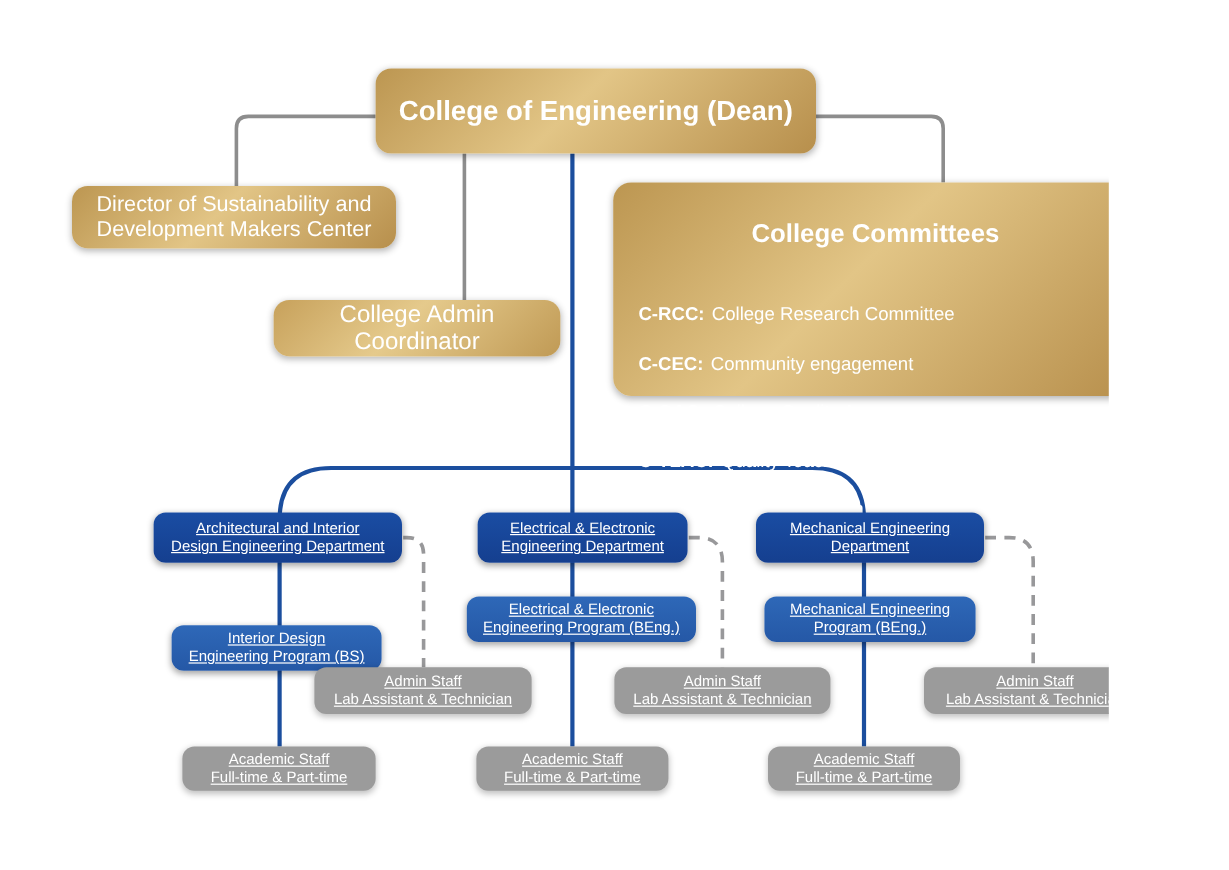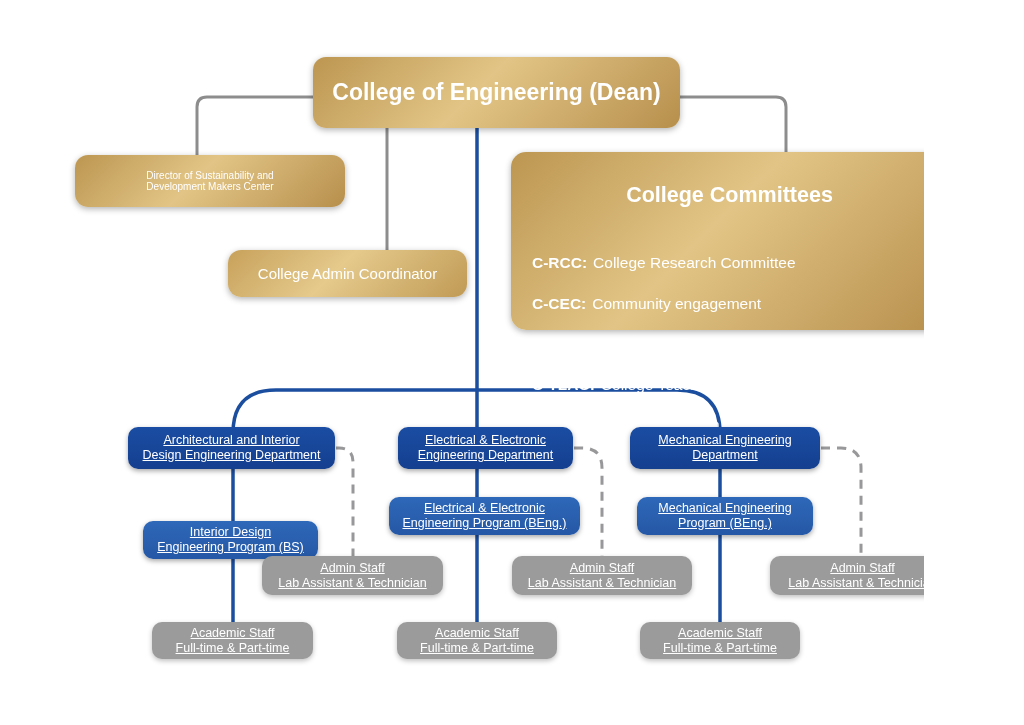--- a/index.html
+++ b/index.html
@@ -40,22 +40,22 @@
     border-radius:10px;
     box-shadow:0 2px 5px rgba(0,0,0,0.35);
   }
   .gray-box{
     background:#9b9b9b;
     border-radius:10px;
     box-shadow:0 2px 5px rgba(0,0,0,0.25);
   }
 
   .dean{left:313px;top:57px;width:367px;height:71px;font-size:23px;font-weight:bold;}
-  .director{left:75px;top:155px;width:270px;height:52px;font-size:10px;line-height:1.15;text-align:right;}
-  .coordinator{left:228px;top:250px;width:239px;height:47px;font-size:15px;}
+  .director{left:60px;top:155px;width:270px;height:52px;font-size:18px;line-height:1.15;text-align:right;}
+  .coordinator{left:228px;top:250px;width:239px;height:47px;font-size:20px;}
 
   .committees{
     left:511px;top:152px;width:437px;height:178px;
     display:block;border-radius:15px;
   }
   .committees-title{
     text-align:center;font-size:21.5px;font-weight:bold;
     margin-top:13px;
   }
   .committee-list{margin-top:8px;padding-left:21px;}
@@ -113,21 +113,21 @@
       <div class="committee-item">
         <span class="abbr">C-RCC:</span><span class="cname">College Research Committee</span>
       </div>
       <div class="committee-item">
         <span class="abbr">C-CEC:</span><span class="cname">Community engagement</span>
       </div>
       <div class="committee-item">
         <span class="abbr">C-QAC:</span><span class="cname">College Quality Assurance</span>
       </div>
       <div class="committee-item">
-        <span class="abbr">C-TLAC:</span><span class="cname">College Teaching, Committee Assessment</span>
+        <span class="abbr">C-TLAC:</span><span class="cname">Quality Teaching, Learning Assessment</span>
       </div>
       <div class="committee-item">
         <span class="abbr">C-PRDC:</span><span class="cname">College Program Review and Developments</span>
       </div>
     </div>
   </div>
 
   <div class="node blue-dark small-node dept1">Architectural and Interior
 Design Engineering Department</div>
   <div class="node blue-light small-node prog1">Interior Design

